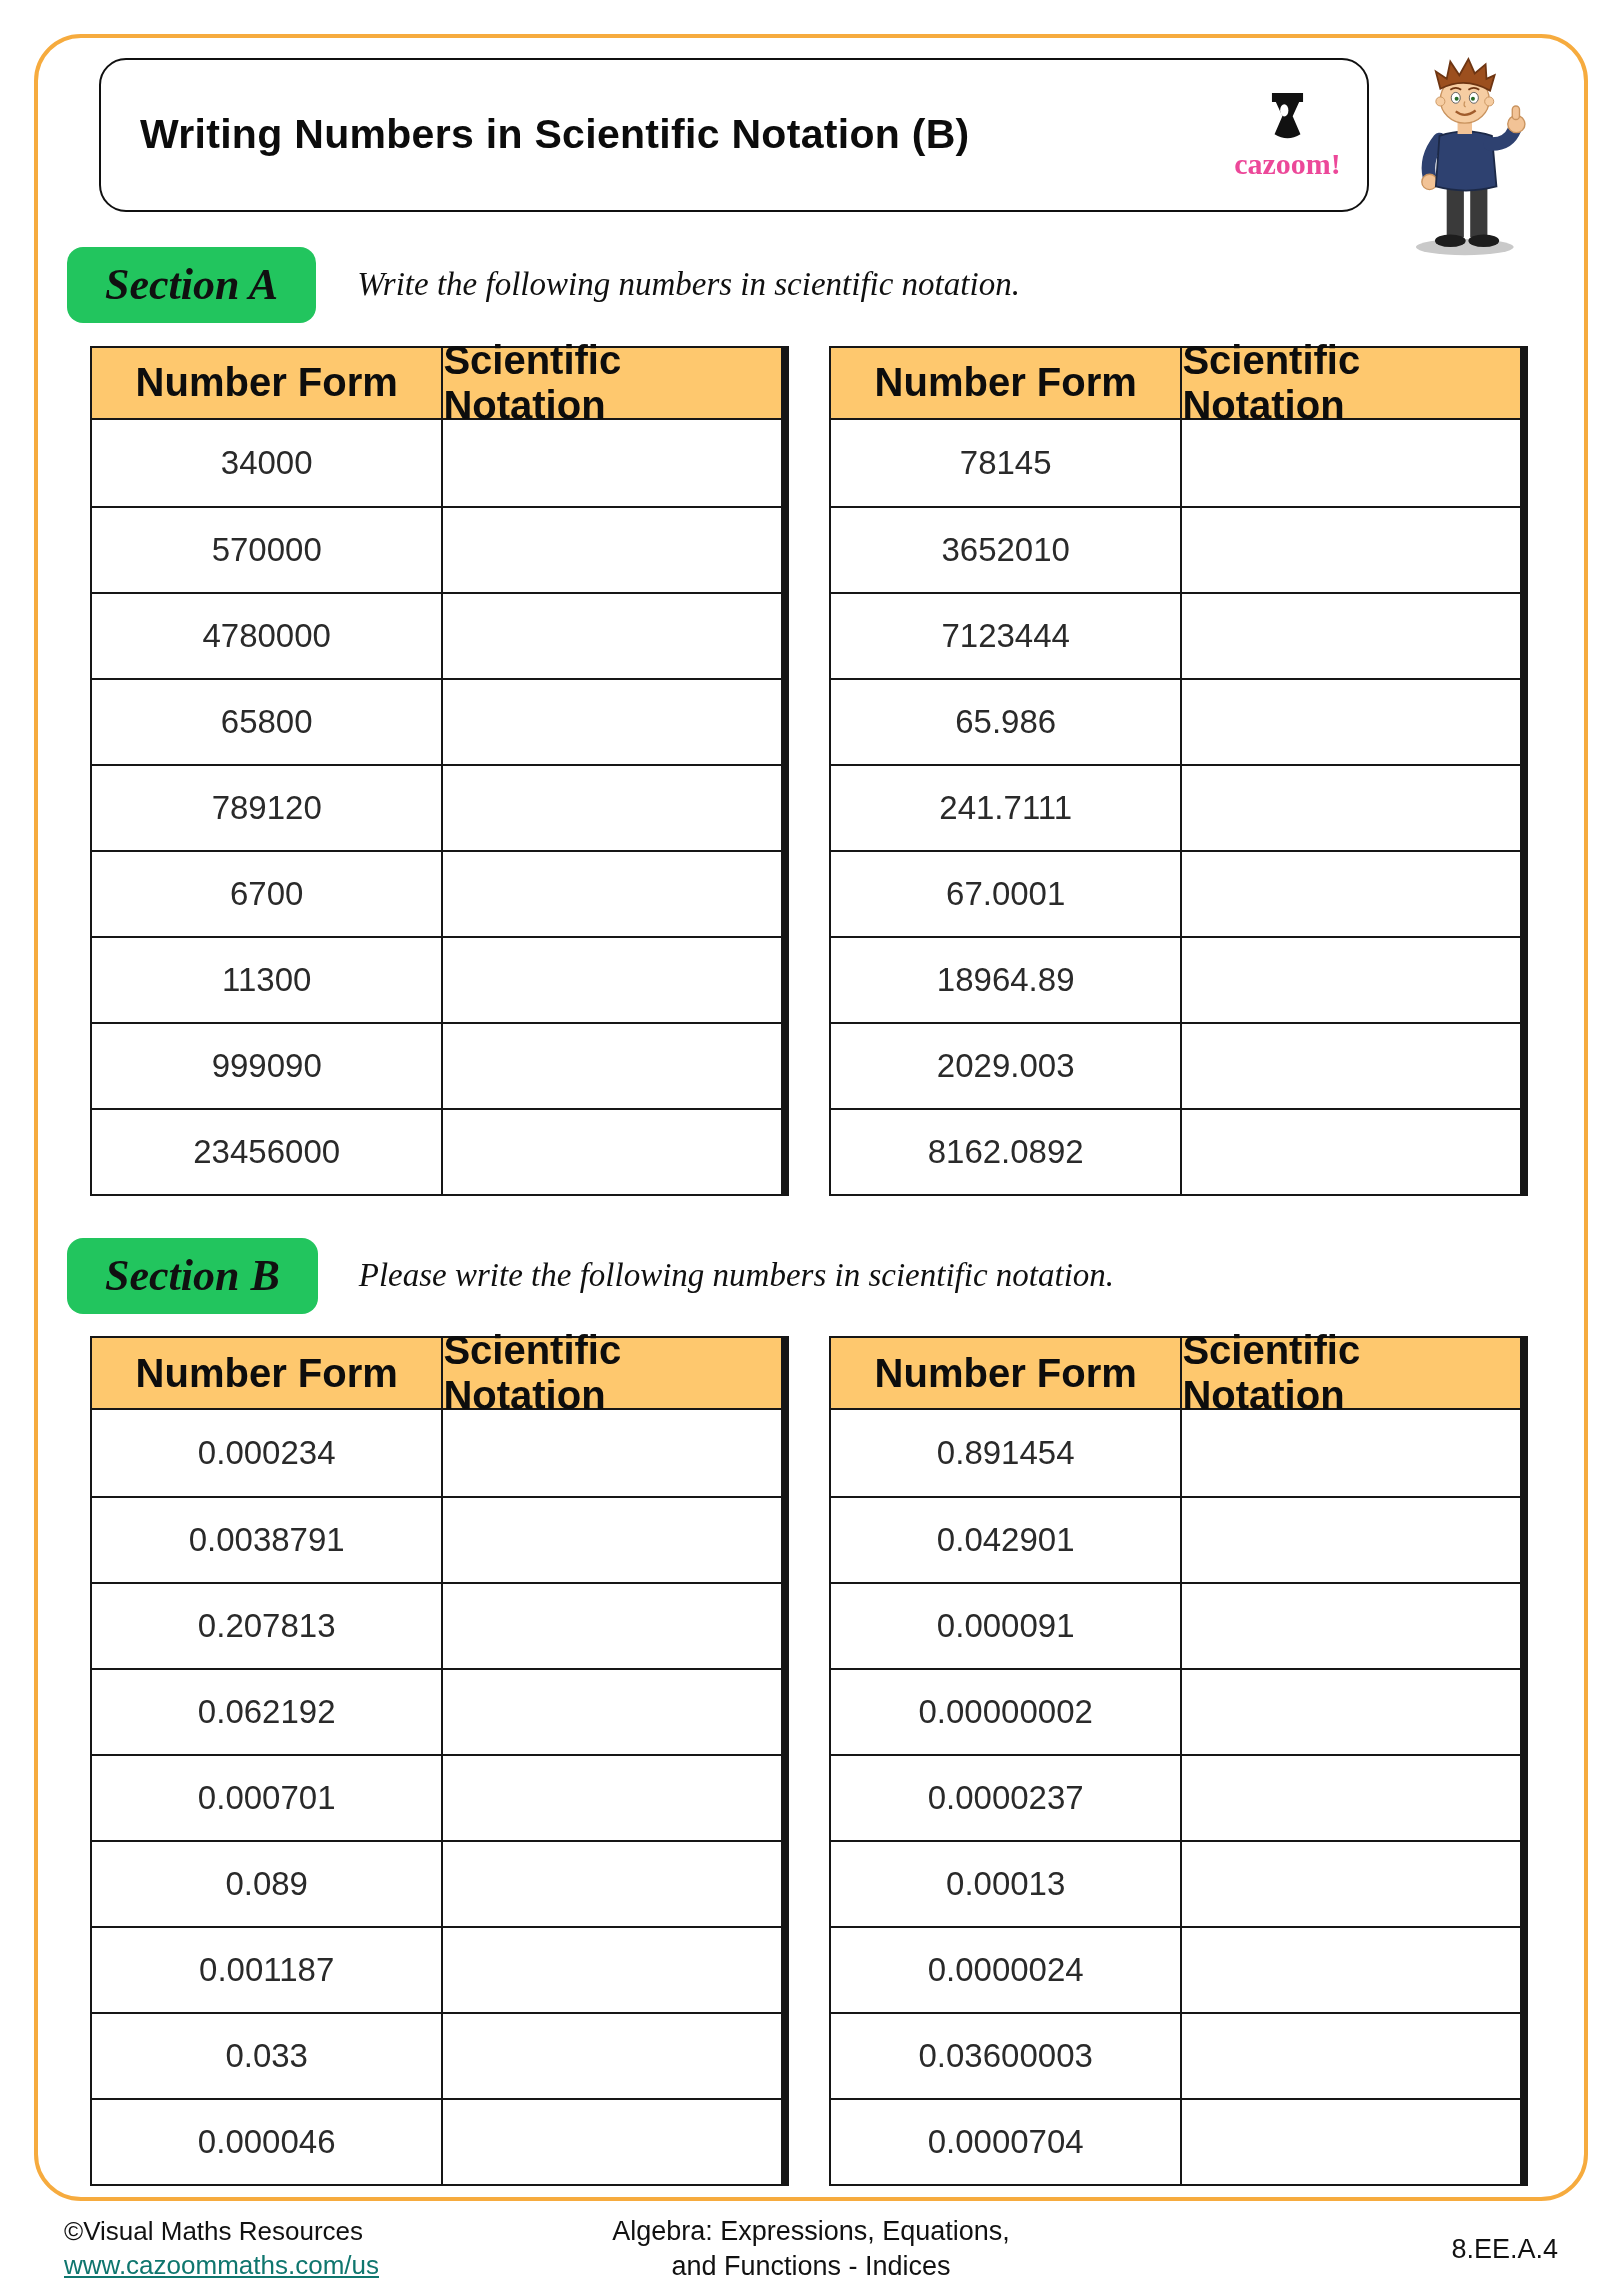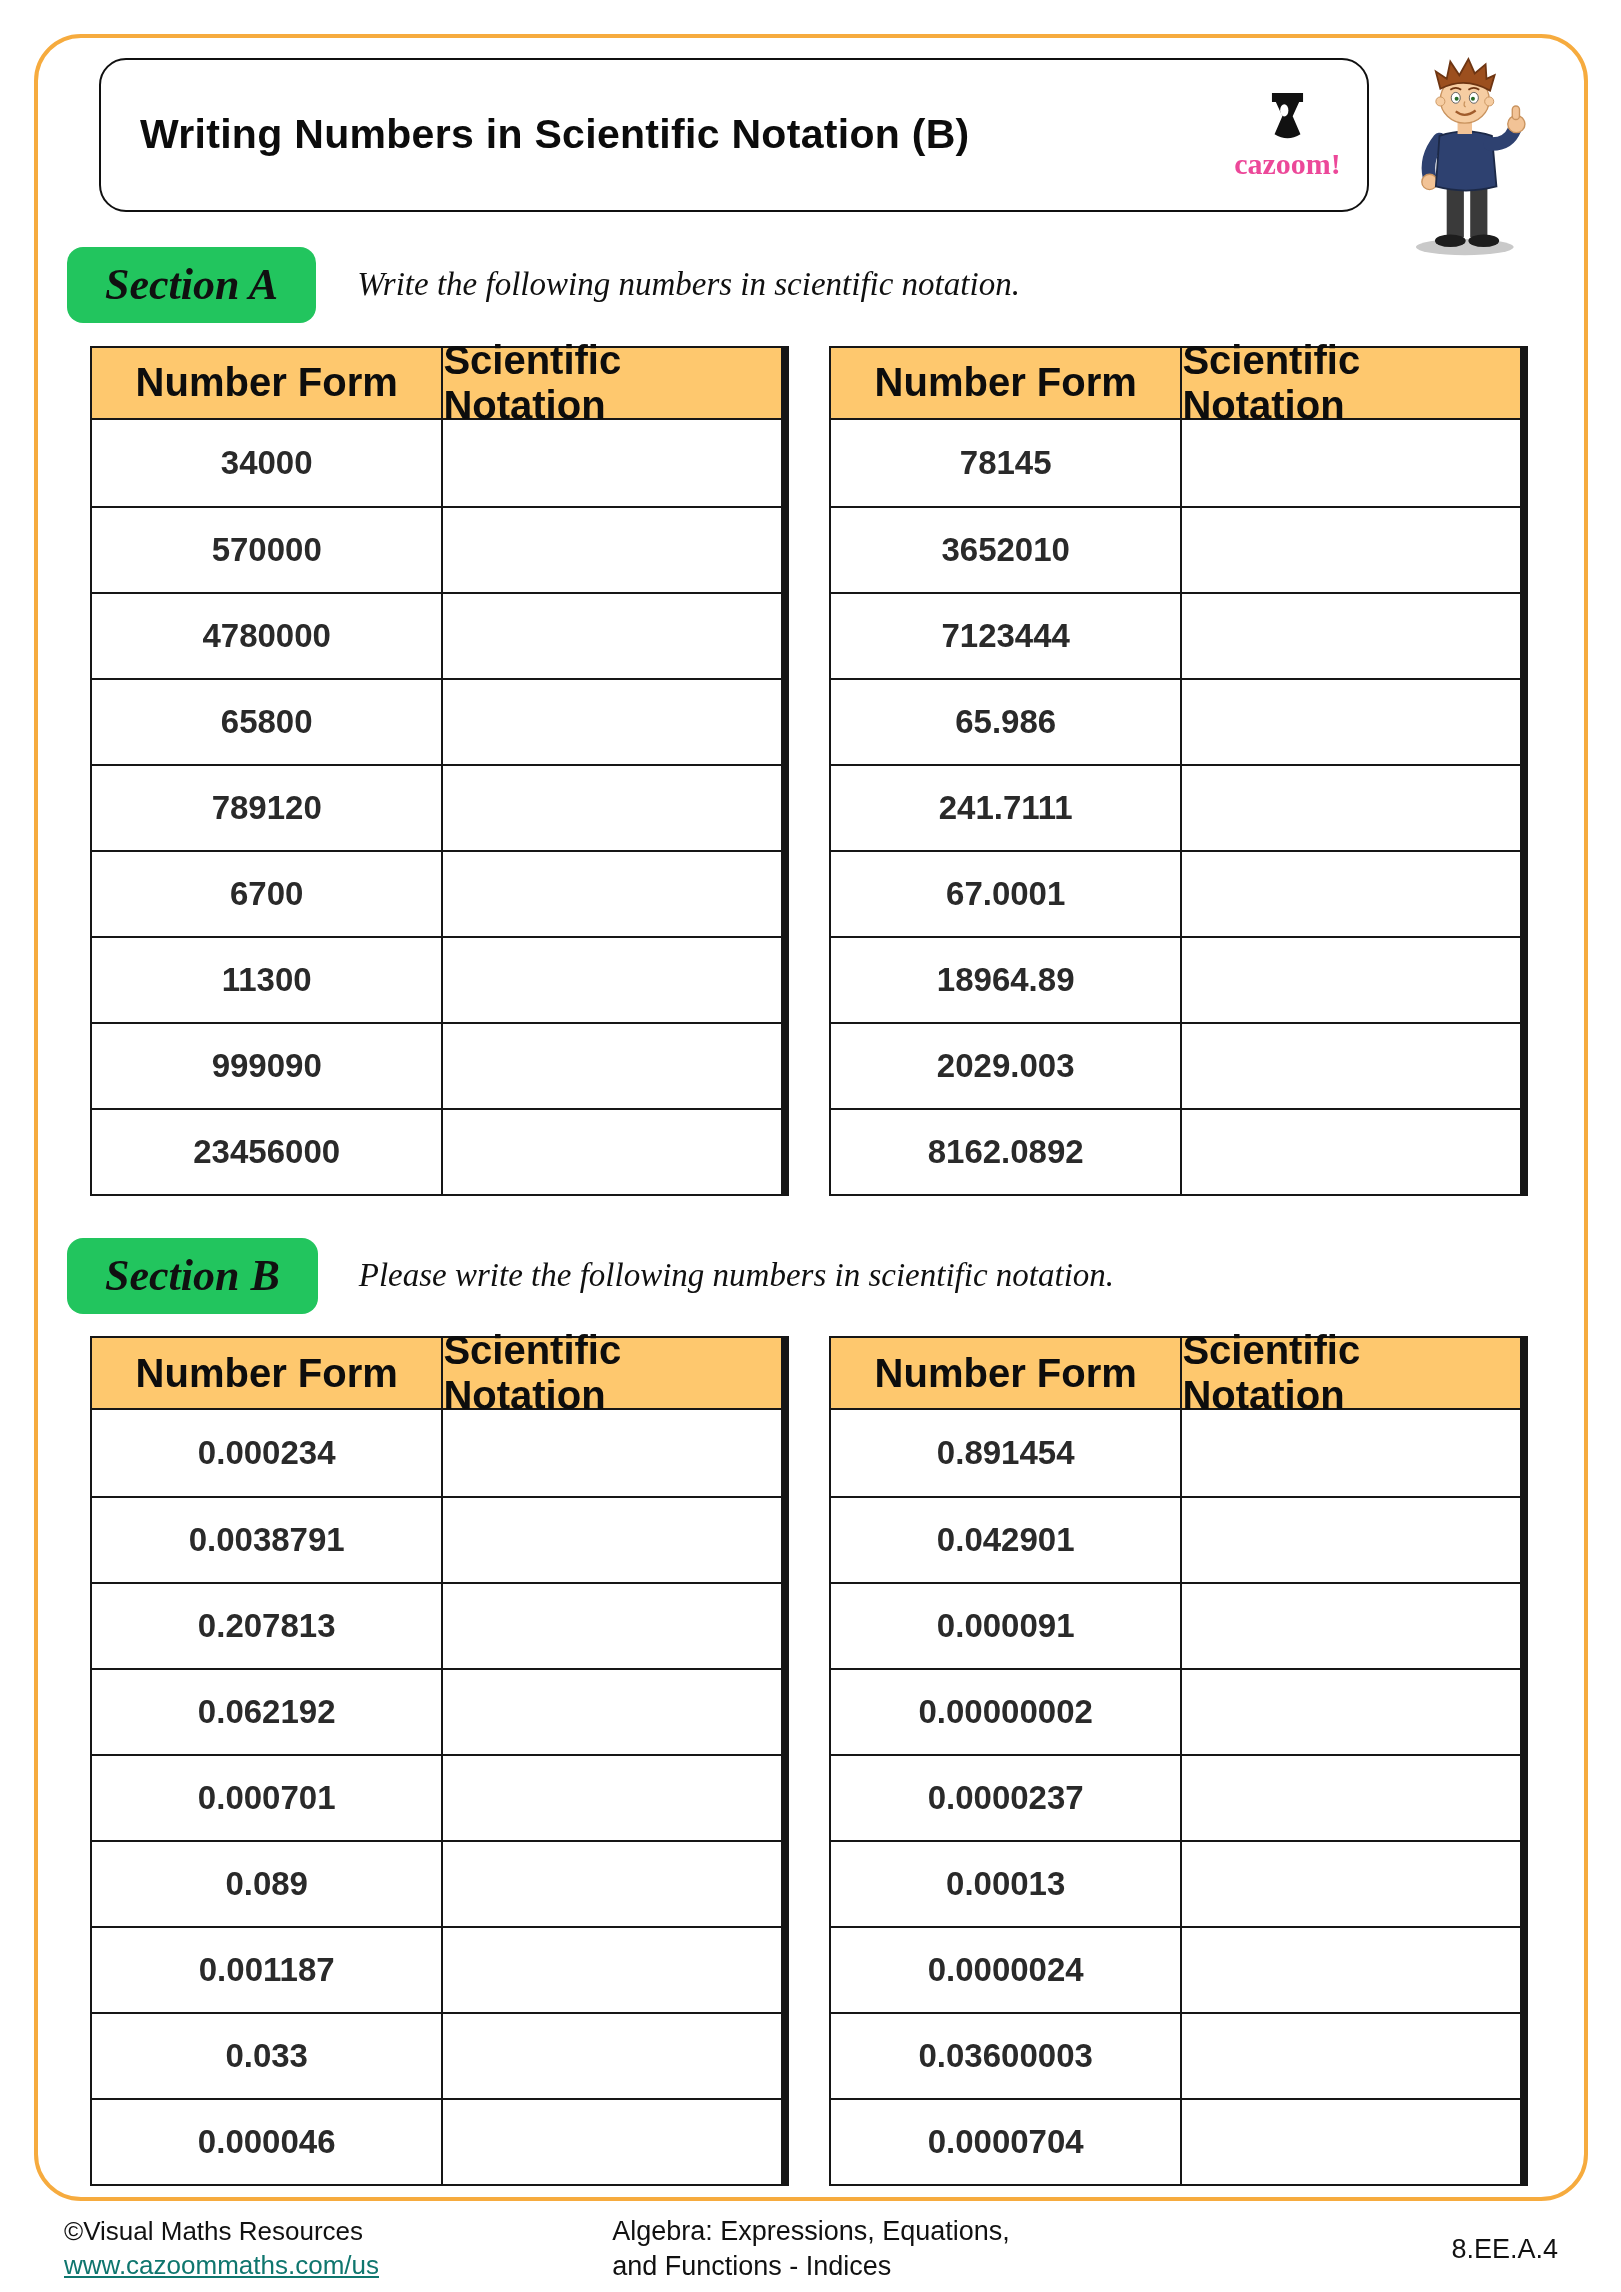--- a/index.html
+++ b/index.html
@@ -21,29 +21,29 @@
 
   .tables-row{display:flex;gap:40px;margin-top:19.7px}
   .wtable{width:699px;border:2.7px solid #161616;border-right:8px solid #161616;background:#fff}
   .thead{display:flex;height:72px;background:#FEC86E;border-bottom:2.7px solid #161616}
   .th{display:flex;align-items:center;justify-content:center;font-weight:bold;font-size:40px;color:#0d0d0d}
   .thnum{flex:0 0 51%;border-right:2.7px solid #161616}
   .thsci{flex:1 1 auto}
   .trow{display:flex;height:86px;background:#fff}
   .trow + .trow{border-top:2.7px solid #161616}
   .tcell{display:flex;align-items:center;justify-content:center}
-  .tnum{flex:0 0 51%;border-right:2.7px solid #161616;font-weight:bold;font-size:33px;color:#2a2a2a}
+  .tnum{flex:0 0 51%;border-right:2.7px solid #161616;font-weight:normal;font-size:33px;color:#2a2a2a}
   .tblank{flex:1 1 auto}
 
   .sectionB-head{margin-top:39px}
 
   .footer{position:absolute;left:64px;right:64px;bottom:5.4px;height:77px;display:grid;grid-template-columns:1fr auto 1fr;align-items:center}
   .f-left{justify-self:start;font-size:26px;color:#111;line-height:1.3}
   .f-link{color:#0f766e;text-decoration:underline;cursor:pointer}
-  .f-center{justify-self:center;font-size:27px;color:#111;line-height:1.3}
+  .f-center{justify-self:center;text-align:center;font-size:27px;color:#111;line-height:1.3}
   .f-right{justify-self:end;font-size:27px;color:#111}
 </style>
 </head>
 <body>
 
 <div class="frame">
 
   <div class="header-row">
     <div class="title-box">
       <h1>Writing Numbers in Scientific Notation (B)</h1>

